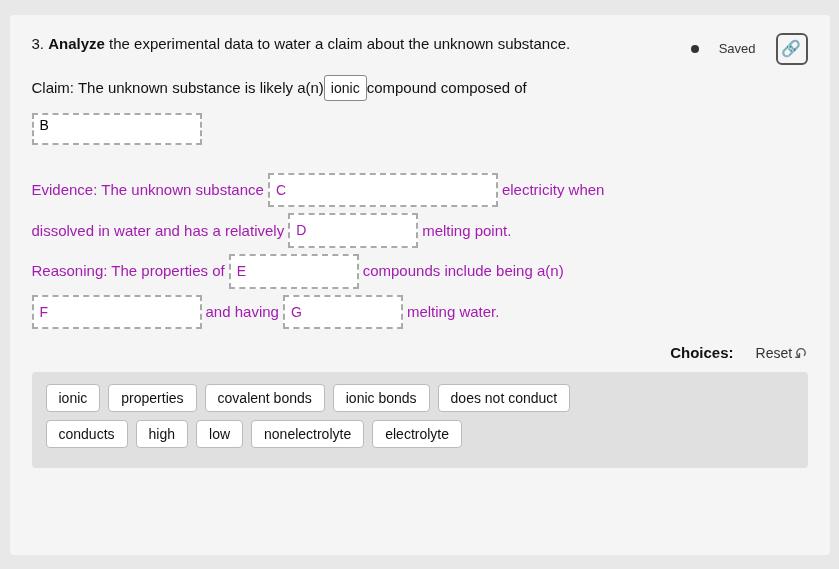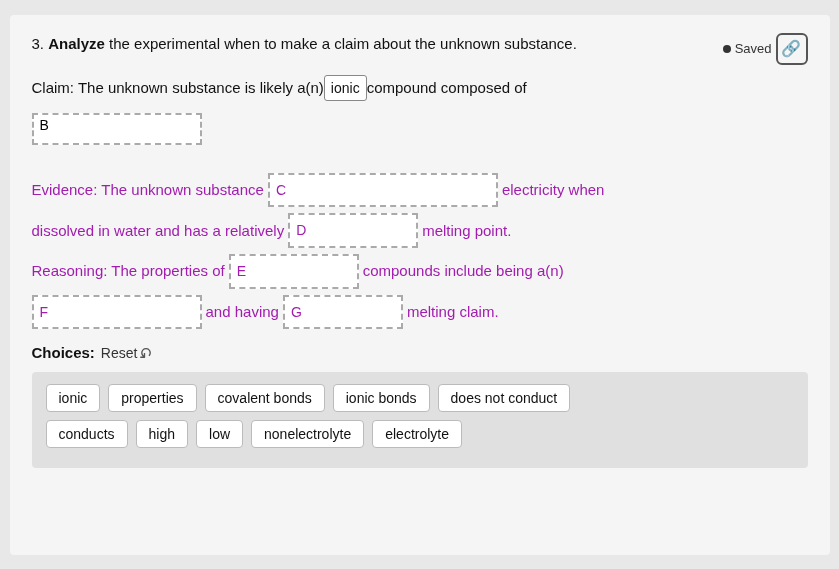--- a/index.html
+++ b/index.html
@@ -32,21 +32,21 @@
       line-height: 1.4;
       color: #111;
       flex: 1;
     }
     .question-title strong {
       font-weight: bold;
     }
     .header-right {
       display: flex;
       align-items: center;
-      gap: 4px;
+      gap: 20px;
       margin-left: 12px;
       white-space: nowrap;
     }
     .saved-dot {
       width: 8px;
       height: 8px;
       background: #333;
       border-radius: 50%;
       display: inline-block;
     }
@@ -132,21 +132,22 @@
       min-height: 28px;
     }
     .choices-header {
       font-size: 15px;
       font-weight: bold;
       color: #111;
       margin-top: 14px;
       margin-bottom: 10px;
       display: flex;
       align-items: center;
-      gap: 6px;
+      gap: 22px;
+      justify-content: flex-end;
     }
     .reset-btn {
       font-size: 14px;
       color: #333;
       cursor: pointer;
       font-weight: normal;
       display: flex;
       align-items: center;
       gap: 2px;
     }
@@ -181,21 +182,21 @@
   </style>
 </head>
 <body>
 
 <div class="main-container">
 
   <div class="header-row">
     <div class="question-title">
       <span>3.</span>
       <strong>Analyze</strong>
-      <span> the experimental when to make a claim about the unknown substance.</span>
+      <span> the experimental data to water a claim about the unknown substance.</span>
     </div>
     <div class="header-right">
       <span class="saved-dot"></span>
       <span class="saved-label">Saved</span>
       <div class="link-icon">
         <span>🔗</span>
       </div>
     </div>
   </div>
 
@@ -235,21 +236,21 @@
       <span>compounds include being a(n)</span>
     </div>
     <div class="line-row">
       <div class="dashed-box box-f">
         <span style="font-size:14px; padding:2px 6px; display:block;">F</span>
       </div>
       <span>and having</span>
       <div class="dashed-box box-g">
         <span style="font-size:14px; padding:2px 6px; display:block;">G</span>
       </div>
-      <span>melting claim.</span>
+      <span>melting water.</span>
     </div>
   </div>
 
   <div class="choices-header">
     <span>Choices:</span>
     <div class="reset-btn">
       <span>Reset</span>
       <span class="reset-arrow">↺</span>
     </div>
   </div>

